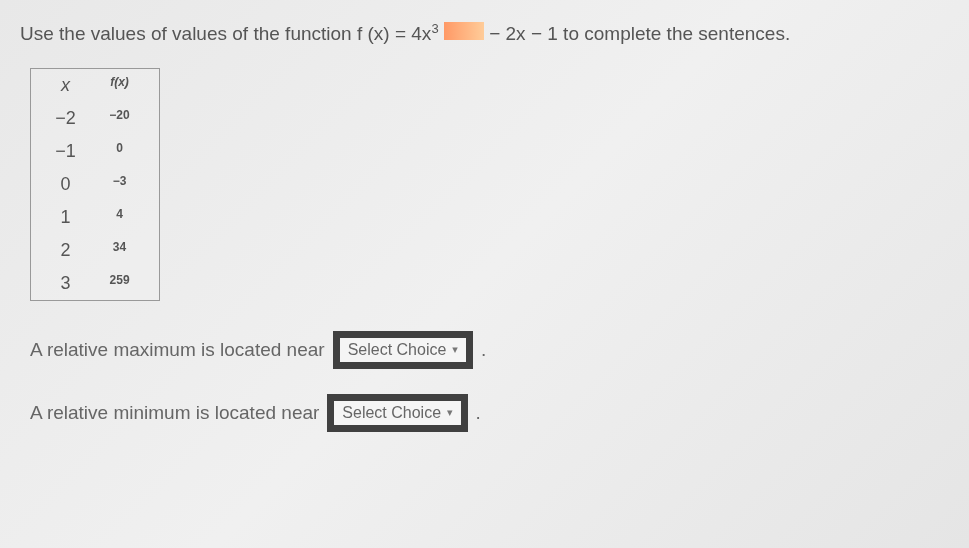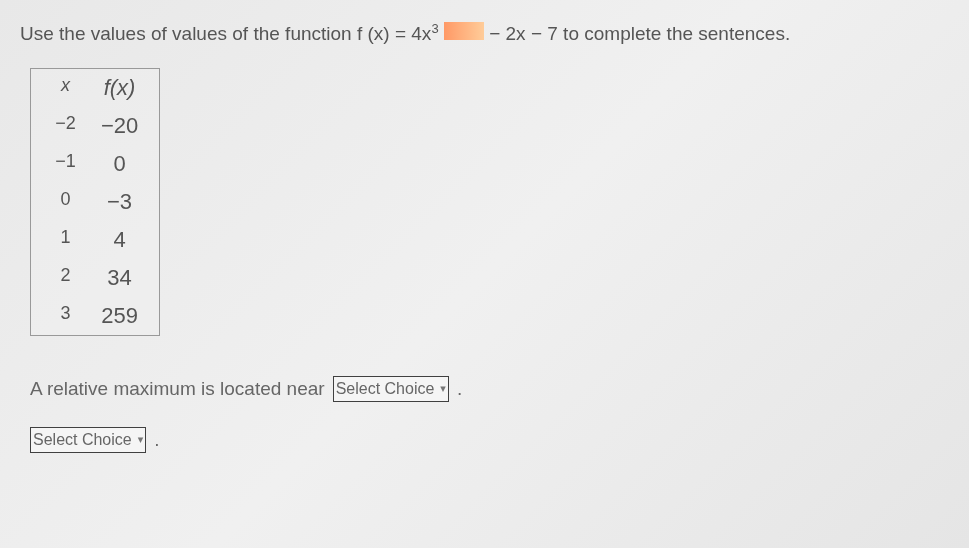--- a/index.html
+++ b/index.html
@@ -51,60 +51,61 @@
     }
     .cell-x {
       width: 50px;
       text-align: center;
       font-size: 18px;
       color: #555;
     }
     .cell-fx {
       width: 60px;
       text-align: center;
-      font-size: 22px;
+      font-size: 12px;
       color: #555;
+      font-weight: bold;
     }
     .sentences {
-      margin-top: 40px;
+      margin-top: 30px;
       margin-left: 10px;
       text-align: right;
     }
     .sentence {
       margin-bottom: 25px;
       font-size: 19px;
       color: #666;
       display: flex;
       align-items: center;
       gap: 8px;
     }
     .select-box {
-      border: 1px solid #404040;
-      padding: 3px 2px;
+      border: 7px solid #404040;
+      padding: 3px 8px;
       background: #f5f5f5;
       color: #666;
       font-size: 16px;
       cursor: pointer;
       display: inline-flex;
       align-items: center;
       gap: 6px;
     }
     .chevron {
       font-size: 11px;
       color: #777;
     }
   </style>
 </head>
 <body>
 
 <div class="question-text">
   <span>Use the values of values of the function </span>
   <span class="func">f (x) = 4x</span><span class="sup">3</span>
   <span class="highlight"></span>
-  <span> − 2x − 7 to complete the sentences.</span>
+  <span> − 2x − 1 to complete the sentences.</span>
 </div>
 
 <div class="table-container">
   <div class="table-row header-row">
     <div class="cell-x">x</div>
     <div class="cell-fx">f(x)</div>
   </div>
   <div class="table-row">
     <div class="cell-x">−2</div>
     <div class="cell-fx">−20</div>
@@ -133,18 +134,19 @@
 
 <div class="sentences">
   <div class="sentence">
     <span>A relative maximum is located near</span>
     <span class="select-box">
       <span>Select Choice</span>
       <span class="chevron">▾</span>
     </span>.
   </div>
   <div class="sentence">
+    <span>A relative minimum is located near</span>
     <span class="select-box">
       <span>Select Choice</span>
       <span class="chevron">▾</span>
     </span>.
   </div>
 </div>
 
 </body></html>

